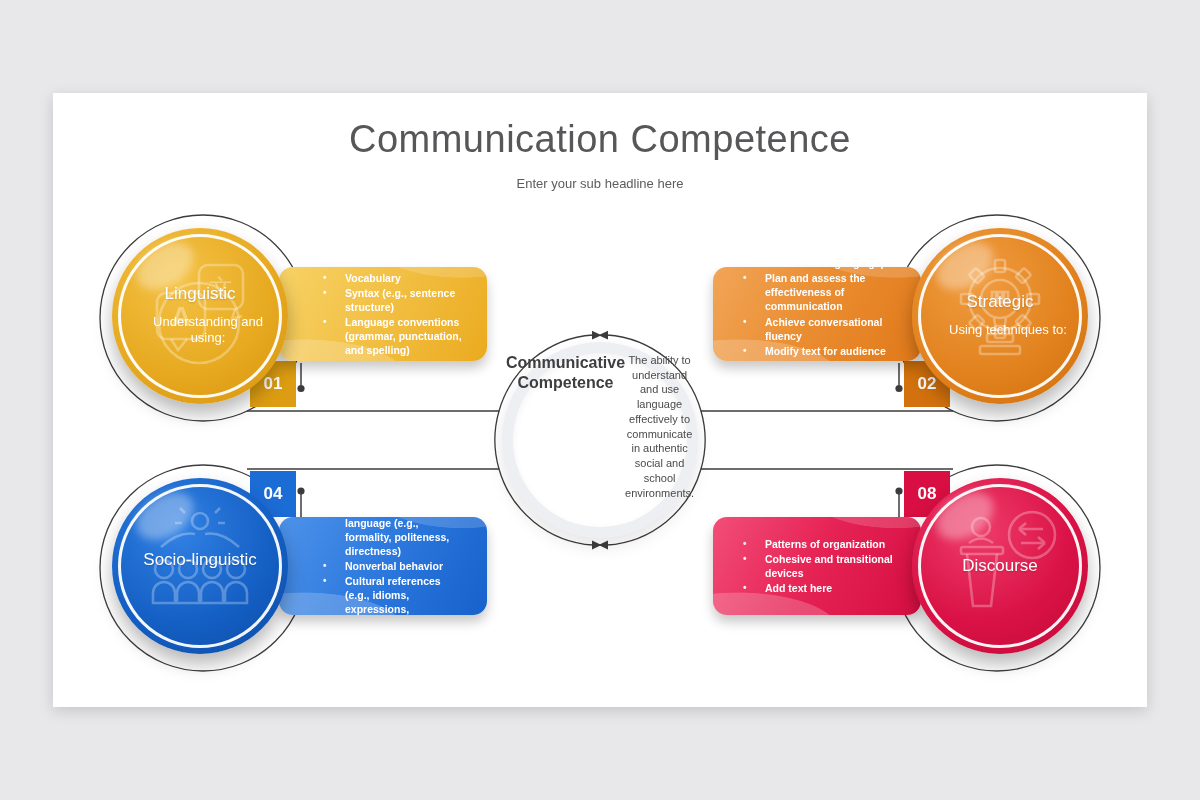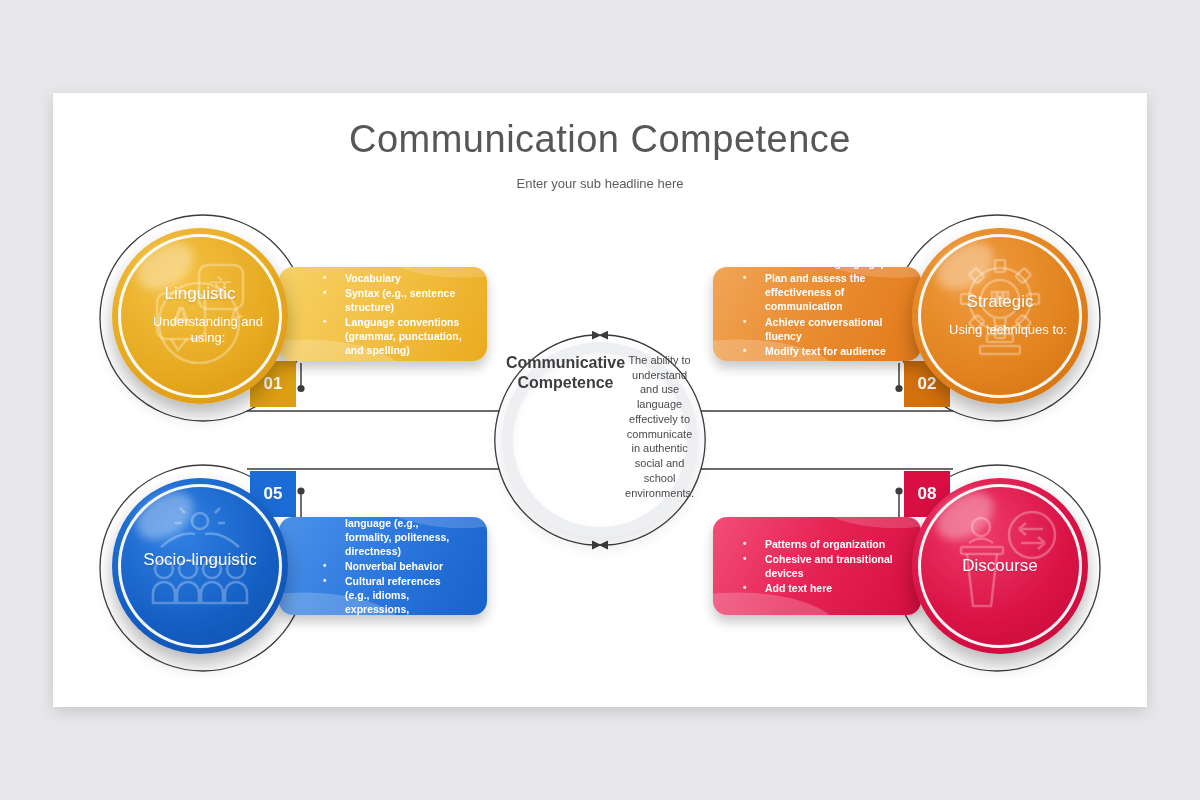--- a/index.html
+++ b/index.html
@@ -93,21 +93,21 @@
     <circle cx="301" cy="388.5" r="3.6"></circle>
     <circle cx="899" cy="388.5" r="3.6"></circle>
     <circle cx="301" cy="491" r="3.6"></circle>
     <circle cx="899" cy="491" r="3.6"></circle>
   </g>
 </svg>
 
 <div class="tab tab-01">01</div>
 <div class="tab tab-02">02</div>
 <div class="tab tab-03">08</div>
-<div class="tab tab-04">05</div>
+<div class="tab tab-04">04</div>
 
 <div class="info-box box-tl">
   <ul>
       <li>Vocabulary</li>
       <li>Syntax (e.g., sentence structure)</li>
       <li>Language conventions (grammar, punctuation, and spelling)</li>
     </ul>
 </div>
 <div class="info-box box-tr right">
   <ul>

